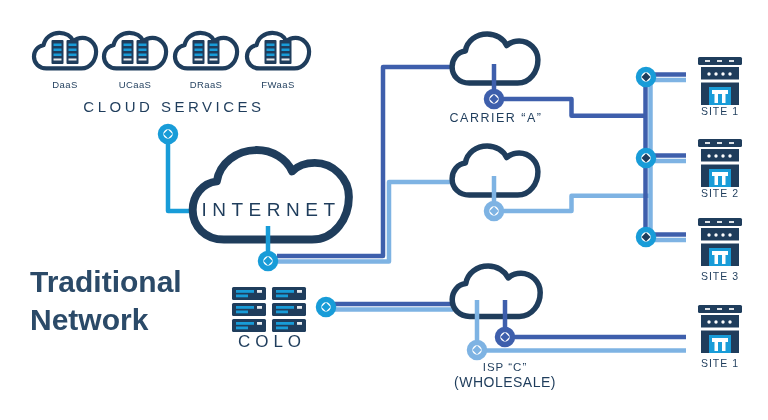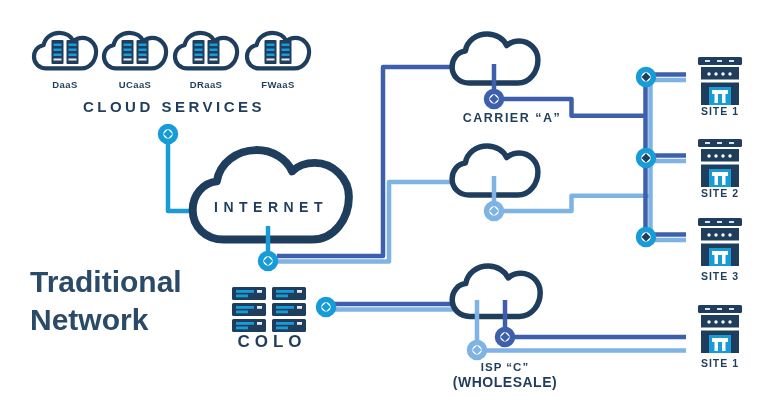--- a/index.html
+++ b/index.html
@@ -2,31 +2,31 @@
 <html><head>
 <meta charset="utf-8">
 <style>
   html,body{margin:0;padding:0;background:#fff;}
   .stage{
     position:relative;width:768px;height:420px;background:#ffffff;overflow:hidden;
     font-family:"Liberation Sans", sans-serif;
   }
   .stage svg{position:absolute;left:0;top:0;}
   .lbl{
-    position:absolute;color:#1F3D5C;font-weight:bold;white-space:nowrap;
+    position:absolute;color:#1F3D5C;font-weight:normal;white-space:nowrap;
     transform:translateX(-50%);text-align:center;
   }
   .heading{
     position:absolute;left:30px;top:263px;color:#2B4A68;font-weight:bold;
     font-size:30px;line-height:38px;white-space:nowrap;
   }
   .cs-item{font-size:9.5px;letter-spacing:.4px;}
   .cs-title{font-size:15px;letter-spacing:3.5px;text-align:right;}
-  .inet{font-size:14px;letter-spacing:5.5px;}
-  .carrier{font-size:12.5px;letter-spacing:1.5px;margin-left:16px;}
+  .inet{font-size:19px;letter-spacing:5.5px;}
+  .carrier{font-size:12.5px;letter-spacing:1.5px;}
   .colo{font-size:17px;letter-spacing:5px;}
   .isp{font-size:11.5px;letter-spacing:1px;}
   .isp-sub{font-size:14px;letter-spacing:.5px;}
   .site{font-size:10.5px;letter-spacing:1px;}
 </style>
 </head>
 <body>
 
 <div class="stage">
 

